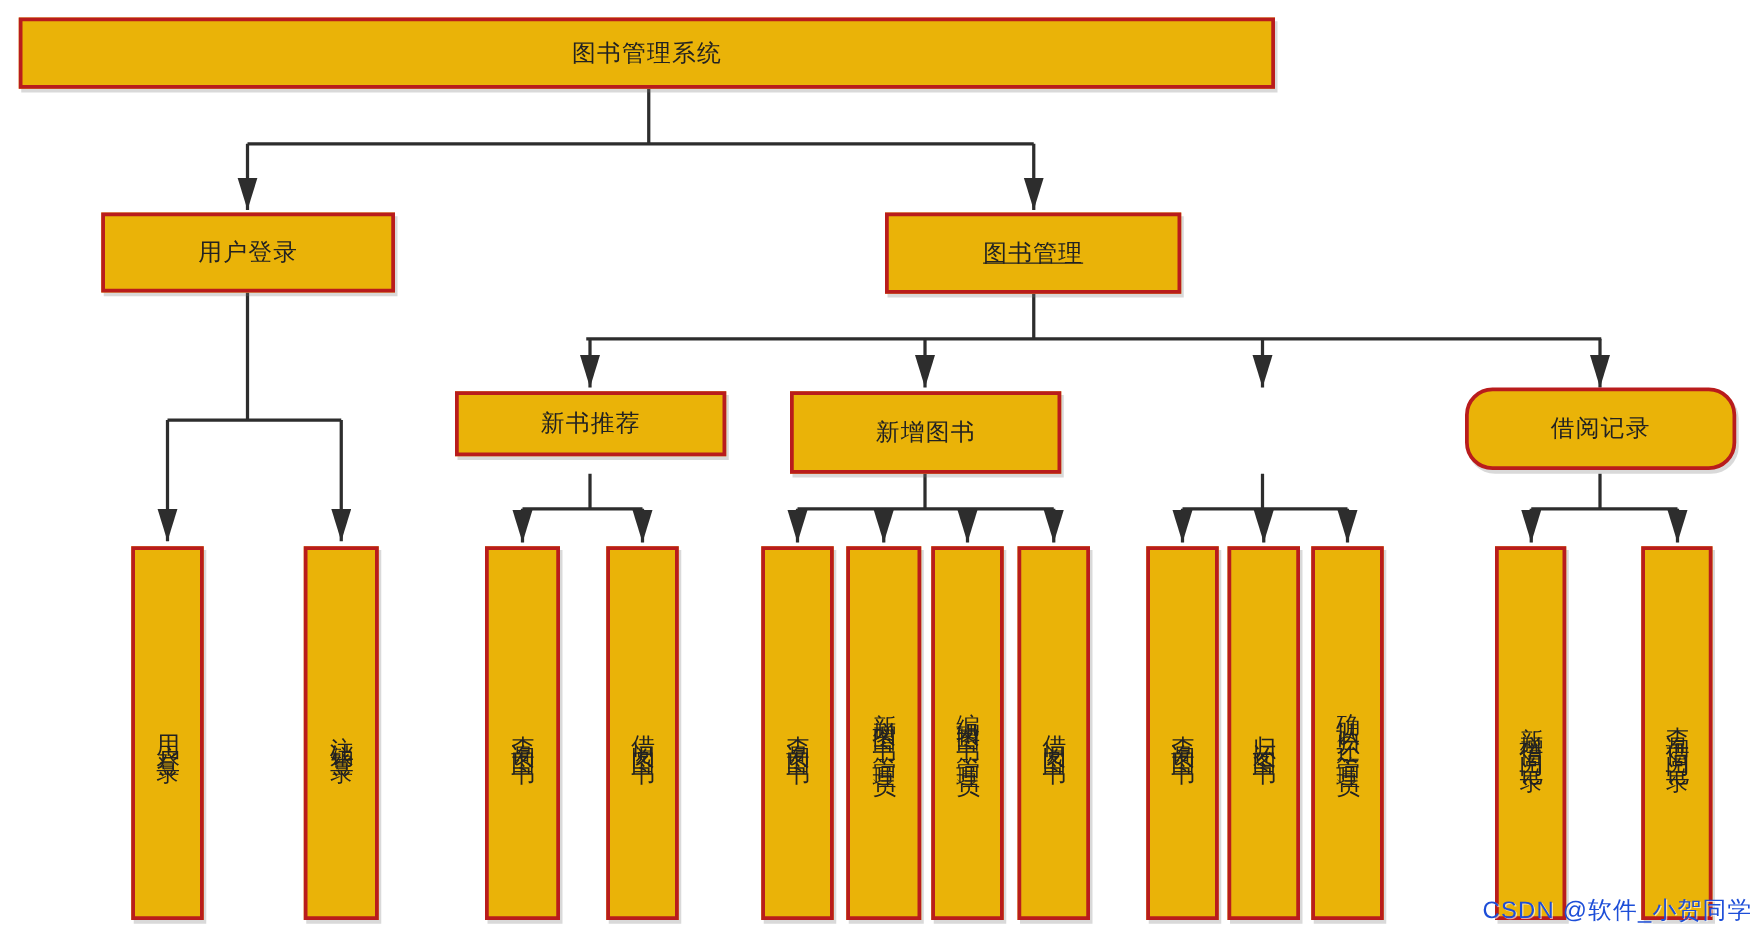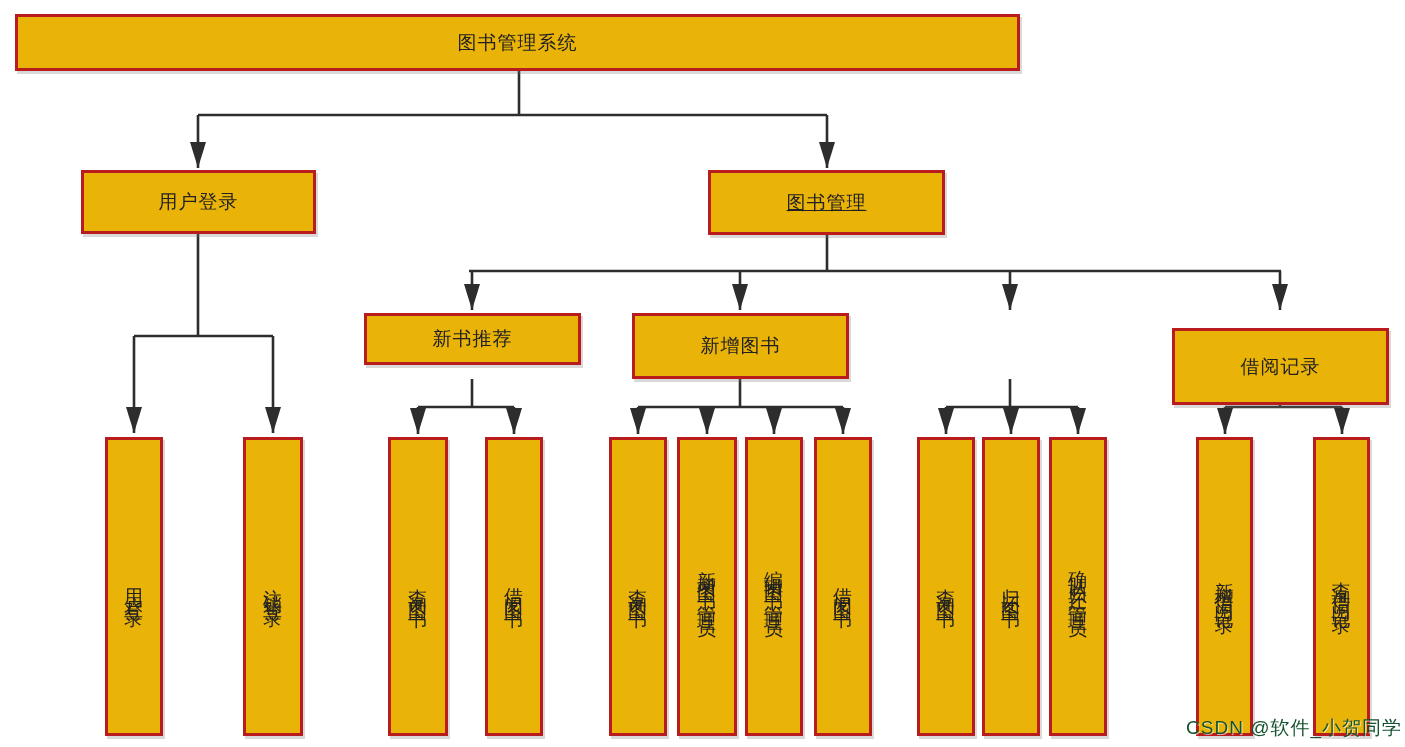--- a/index.html
+++ b/index.html
@@ -30,39 +30,39 @@
     white-space:normal;
     line-height:1;
   }
   
   .n-root          { left:15px;   top:14px;  width:1005px; height:57px; }
   .n-user-login    { left:81px;   top:170px; width:235px;  height:64px; }
   .n-book-mgmt     { left:708px;  top:170px; width:237px;  height:65px;text-decoration:underline; }
   .n-new-books     { left:364px;  top:313px; width:217px;  height:52px; }
   .n-book-borrow   { left:632px;  top:313px; width:217px;  height:66px; }
   .n-cur-borrow    { left:900px;  top:313px; width:221px;  height:66px; }
-  .n-borrow-rec    { left:1172px; top:328px; width:217px;  height:77px; }
+  .n-borrow-rec    { left:1172px; top:310px; width:217px;  height:66px;border-radius:22px; }
   .l1  { left:105px;  top:437px; width:58px; height:299px; }
   .l2  { left:243px;  top:437px; width:60px; height:299px; }
   .l3  { left:388px;  top:437px; width:60px; height:299px; }
   .l4  { left:485px;  top:437px; width:58px; height:299px; }
   .l5  { left:609px;  top:437px; width:58px; height:299px; }
   .l6  { left:677px;  top:437px; width:60px; height:299px; }
   .l7  { left:745px;  top:437px; width:58px; height:299px; }
   .l8  { left:814px;  top:437px; width:58px; height:299px; }
   .l9  { left:917px;  top:437px; width:58px; height:299px; }
   .l10 { left:982px;  top:437px; width:58px; height:299px; }
   .l11 { left:1049px; top:437px; width:58px; height:299px; }
   .l12 { left:1196px; top:437px; width:57px; height:299px; }
   .l13 { left:1313px; top:437px; width:57px; height:299px; }
   .watermark {
     position:absolute;
     right:3px; bottom:6px;
     font-size:19px;
-    color:#14532d;
+    color:#1d4ed8;
     letter-spacing:1px;
     z-index:5;
     text-shadow:1px 1px 0 rgba(255,255,255,0.6);
   }
 </style>
 </head>
 <body>
 
 <div class="stage">
 

